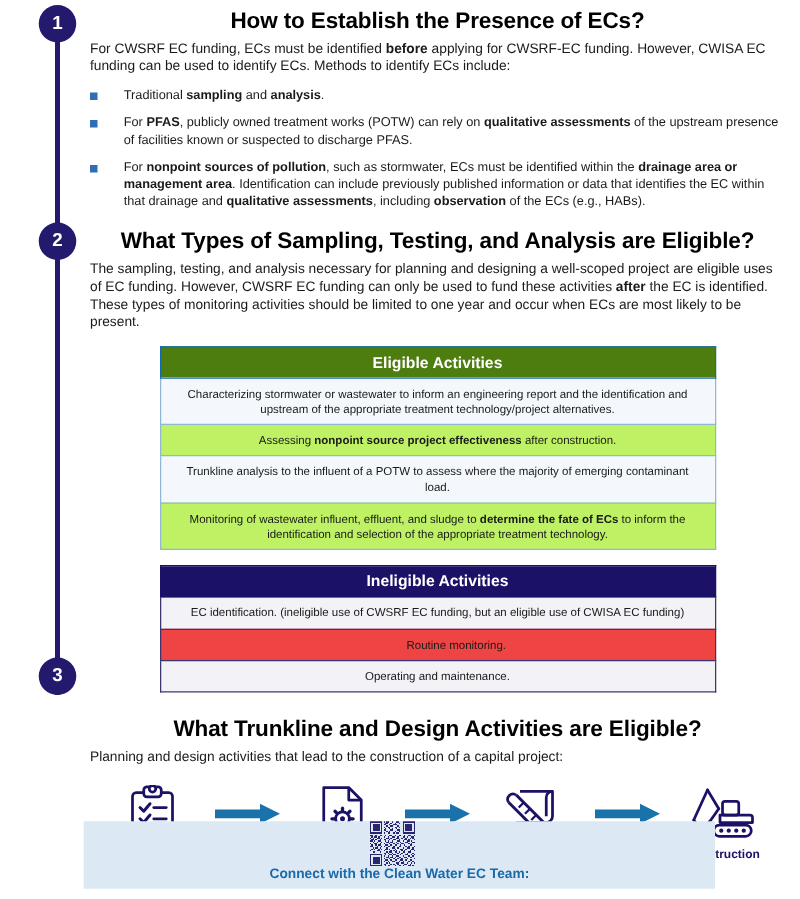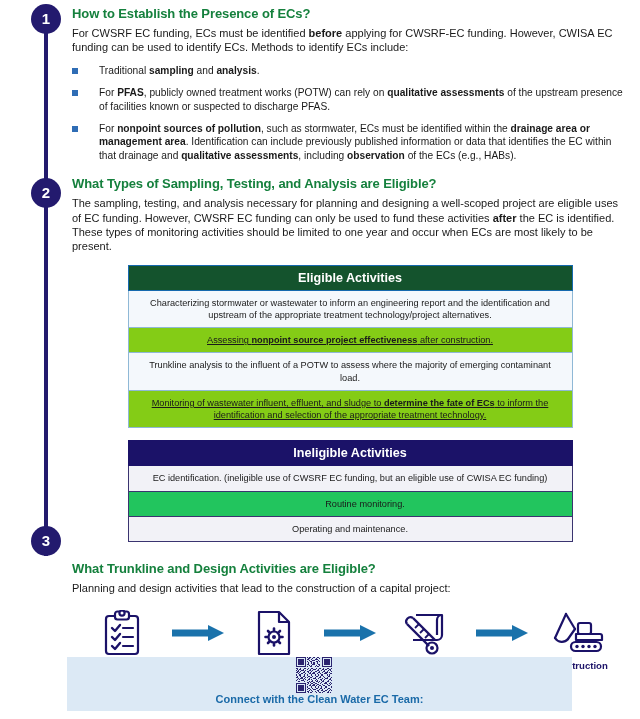--- a/index.html
+++ b/index.html
@@ -26,22 +26,22 @@
     font-family:"Liberation Sans", sans-serif;
   }
   .step-circle.s1 { top:0px; }
   .step-circle.s2 { top:174px; }
   .step-circle.s3 { top:522px; }
 
   
   .content { position:absolute; left:72px; top:0; width:556px; }
 
   .sec-head {
-    color:#15803d; font-weight:bold; font-size:13px;
-    letter-spacing:-0.1px; margin:0;
+    color:#000000; font-weight:bold; font-size:18px;
+    letter-spacing:-0.1px; margin:0;text-align:center;
   }
   .body-p {
     font-size:11px; line-height:14.4px; color:#1a1a1a;
     margin:5px 0 0 0; text-align:left;
   }
   .body-p b { font-weight:bold; }
 
   ul.blist { list-style:none; margin:9px 0 0 0; padding:0; }
   ul.blist li {
     position:relative; padding-left:27px; margin-bottom:9px;
@@ -59,29 +59,29 @@
   .tbl th {
     font-size:12.6px; font-weight:bold; color:#ffffff;
     padding:5px 4px; text-align:center;
   }
   .tbl td {
     font-size:9.2px; line-height:12.2px; text-align:center;
     padding:6px 10px; color:#1a1a1a;
   }
   .tbl td b { font-weight:bold; }
 
-  .eligible th { background:#14532d; border:1px solid #1569ae; }
+  .eligible th { background:#4d7c0f; border:1px solid #1569ae; }
   .eligible td { border:1px solid #8fb8d6; }
   .eligible tr.r-odd td  { background:#f4f8fc; }
-  .eligible tr.r-even td { background:#84cc16;text-decoration:underline; }
+  .eligible tr.r-even td { background:#bef264; }
 
   .ineligible th { background:#1b1268; border:1px solid #1b1268; }
   .ineligible td { border:1px solid #3a3470; }
   .ineligible tr.r-odd td  { background:#f2f2f7; }
-  .ineligible tr.r-even td { background:#22c55e;padding-left:40px; }
+  .ineligible tr.r-even td { background:#ef4444;padding-left:40px; }
 
   
   .flow {
     margin-top:14px; display:flex; align-items:flex-start;
     justify-content:center; gap:0px; width:556px;
   }
   .flow-step { width:112px; text-align:center; }
   .flow-icon { height:48px; display:flex; align-items:center; justify-content:center; }
   .flow-label {
     margin-top:3px; font-size:9.6px; font-weight:bold; color:#1b1268;

